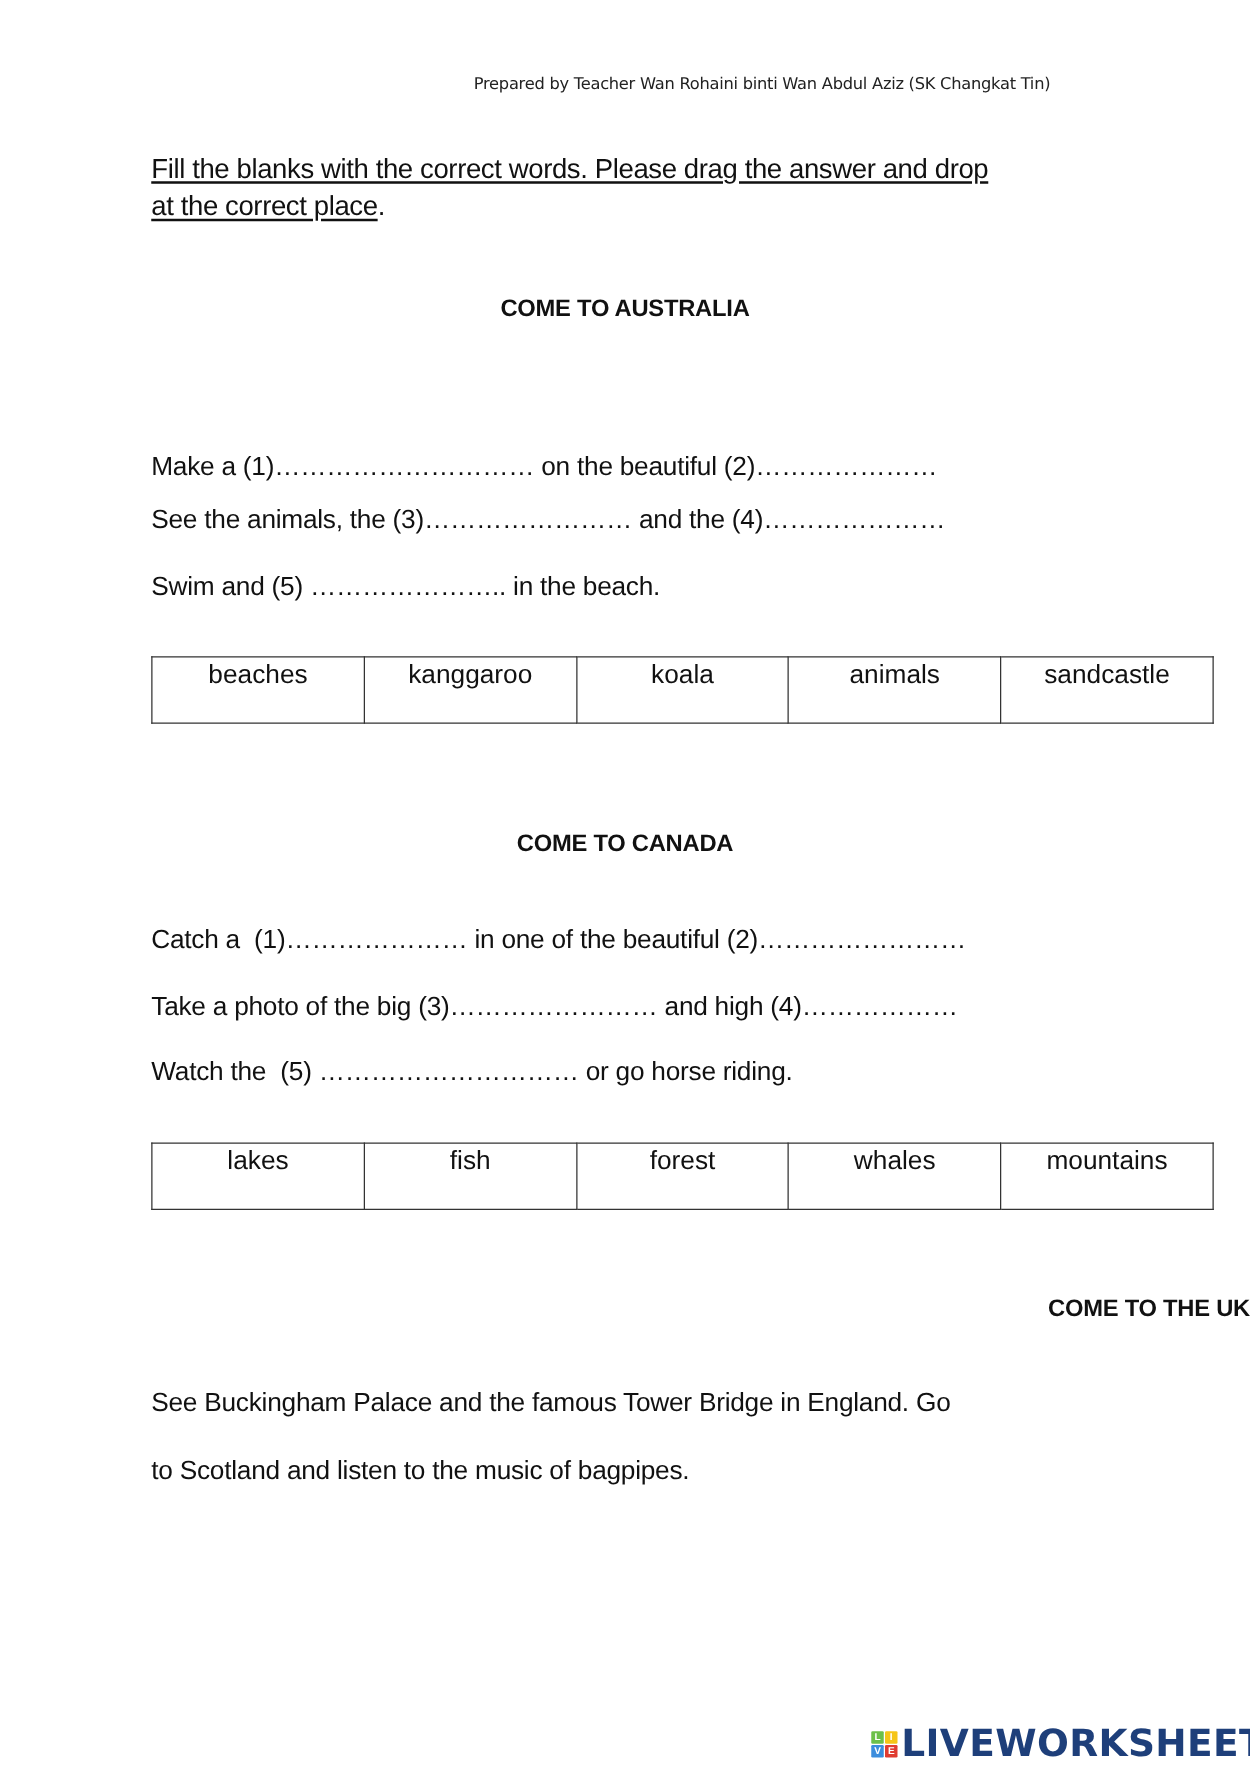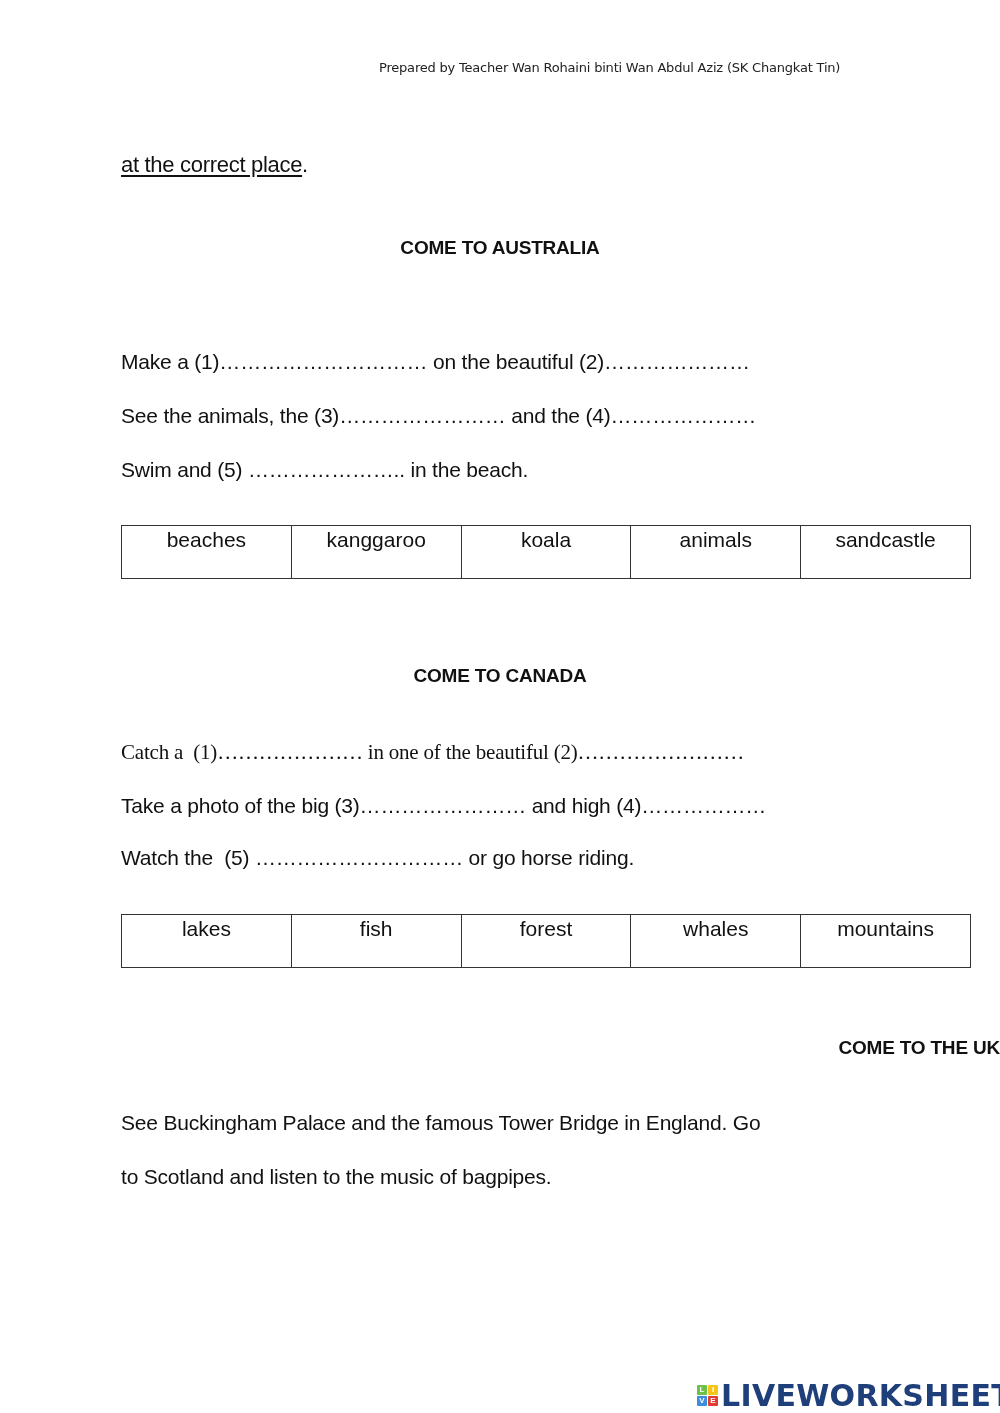--- a/index.html
+++ b/index.html
@@ -49,42 +49,42 @@
       font-size: 30px; font-weight: bold; color: #1e3f7a; letter-spacing: 0.3px;
       font-family: "DejaVu Sans", sans-serif;
     }
   </style>
 </head>
 <body>
 
 <div class="credit">Prepared by Teacher Wan Rohaini binti Wan Abdul Aziz (SK Changkat Tin)</div>
 
 <div class="instructions">
-  <br>
+  <span class="u">Fill the blanks with the correct words. Please drag the answer and drop</span><br>
   <span class="u">at the correct place</span><span>.</span>
 </div>
 
 <div class="heading" style="top:237px;">COME TO AUSTRALIA</div>
-<div class="line" style="top:350px;">Make a (1)………………………… on the beautiful (2)…………………</div>
+<div class="line" style="top:362px;">Make a (1)………………………… on the beautiful (2)…………………</div>
 <div class="line" style="top:404px;text-align:right;">See the animals, the (3)…………………… and the (4)…………………</div>
 <div class="line" style="top:458px;text-align:right;">Swim and (5) ………………….. in the beach.</div>
 <table class="word-table" style="top:525px;">
   <tbody>
       <tr>
     <td>beaches</td>
     <td>kanggaroo</td>
     <td>koala</td>
     <td>animals</td>
     <td>sandcastle</td>
   </tr>
 </tbody>
   </table>
 
 <div class="heading" style="top:665px;">COME TO CANADA</div>
-<div class="line" style="top:740px;font-family:Liberation Serif, serif;">Catch a  (1)………………… in one of the beautiful (2)……………………</div>
+<div class="line" style="top:740px;">Catch a  (1)………………… in one of the beautiful (2)……………………</div>
 <div class="line" style="top:794px;">Take a photo of the big (3)…………………… and high (4)………………</div>
 <div class="line" style="top:846px;">Watch the  (5) ………………………… or go horse riding.</div>
 <table class="word-table" style="top:914px;">
   <tbody>
       <tr>
     <td>lakes</td>
     <td>fish</td>
     <td>forest</td>
     <td>whales</td>
     <td>mountains</td>

